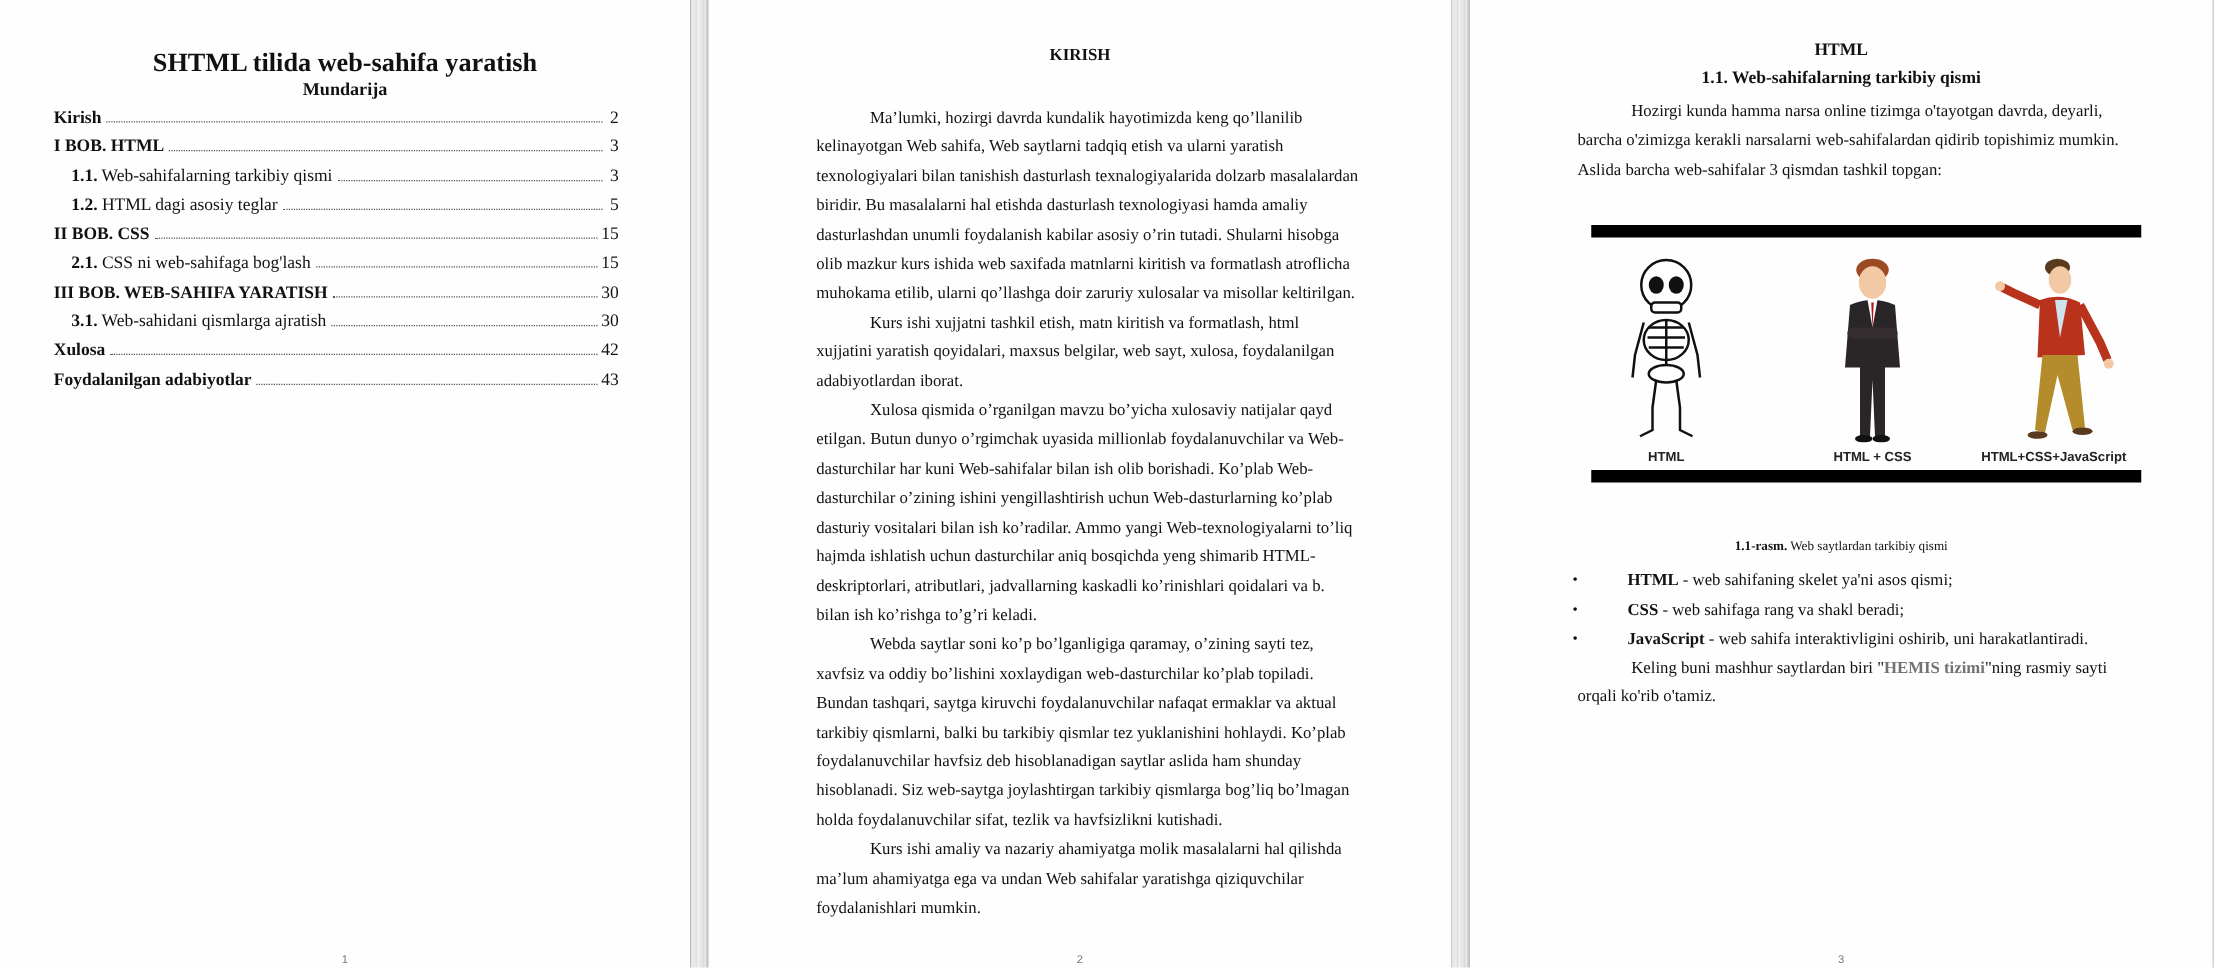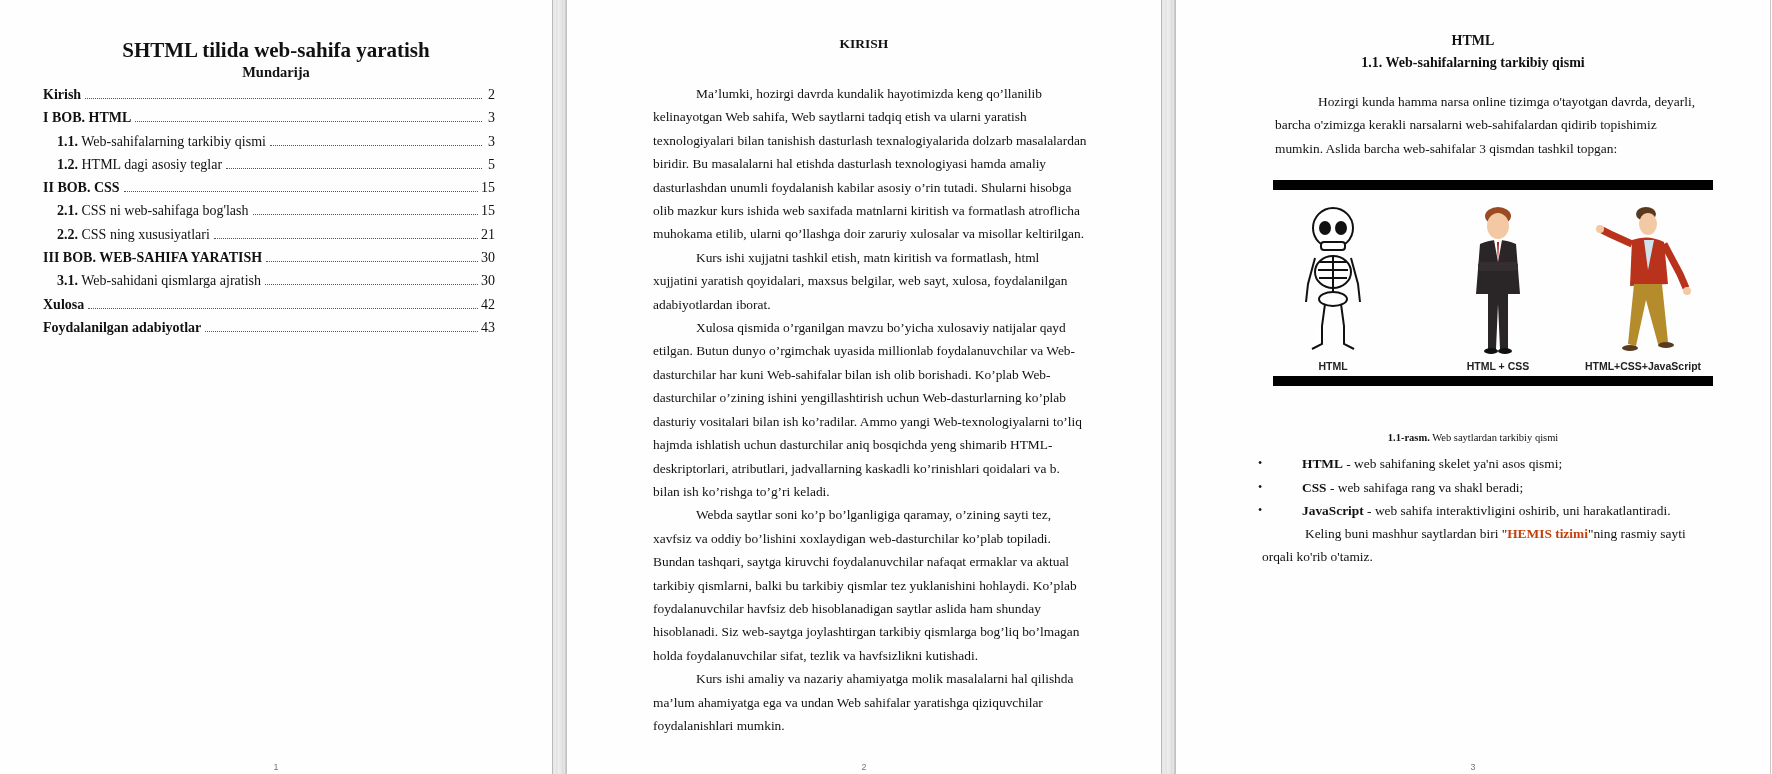--- a/index.html
+++ b/index.html
@@ -37,34 +37,34 @@
   .toc-row .dots { flex:1; border-bottom:1.5px dotted #555; margin:0 3px 4px 4px; height:1px; }
   .toc-row .pg { min-width:10px; text-align:right; }
   
   .p2-title { position:absolute; top:36px; left:0; width:100%; text-align:center; font-weight:bold; font-size:13.5px; }
   .p2-body { position:absolute; top:82px; left:86px; width:434px; font-size:13.4px; line-height:23.4px; text-align:left; }
   .p2-body p { margin:0; text-indent:43px; }
   
   .p3-h1 { position:absolute; top:33px; left:0; width:100%; text-align:center; font-weight:bold; font-size:14px; }
   .p3-h2 { position:absolute; top:55px; left:0; width:100%; text-align:center; font-weight:bold; font-size:14px; }
   .p3-intro { position:absolute; top:77px; left:86px; width:458px; font-size:13.4px; line-height:23.4px; }
-  .p3-intro p { margin:13px; text-indent:43px; }
+  .p3-intro p { margin:0; text-indent:43px; }
   .figure { position:absolute; top:180px; left:97px; width:440px; height:208px; }
   .fig-bar { position:absolute; left:0; width:100%; height:10px; background:#000; }
   .fig-item { position:absolute; top:24px; width:140px; height:168px; text-align:center; }
   .fig-label { position:absolute; bottom:0; width:100%; text-align:center; font-family:"Liberation Sans", sans-serif; font-size:10.5px; font-weight:bold; color:#222; }
   .caption { position:absolute; top:432px; left:0; width:100%; text-align:center; font-size:10.5px; }
   .caption b { font-weight:bold; }
   .bullets { position:absolute; top:452px; left:80px; width:480px; font-size:13.4px; line-height:23.5px; }
   .bullet { display:flex; }
   .bullet .dot { width:44px; padding-left:2px; font-size:12px; }
   .bullet b { font-weight:bold; }
   .p3-outro { position:absolute; top:522px; left:86px; width:458px; font-size:13.4px; line-height:23.4px; }
   .p3-outro p { margin:0; text-indent:43px; }
-  .hemis { color:#c2410c; font-weight:bold; }
+  .hemis { color:#737373; font-weight:bold; }
 </style>
 </head>
 <body>
 
 <div class="page" id="page1">
   <div class="doc-title">SHTML tilida web-sahifa yaratish</div>
   <div class="toc-title">Mundarija</div>
   <div class="toc">
     <div class="toc-row main">
         <span class="lbl">Kirish</span>
@@ -88,25 +88,20 @@
       </div>
     <div class="toc-row main">
         <span class="lbl">II BOB. CSS</span>
         <span class="dots"></span>
         <span class="pg">15</span>
       </div>
     <div class="toc-row sub">
         <span class="lbl"><b>2.1.</b> <span>CSS ni web-sahifaga bog'lash</span></span>
         <span class="dots"></span>
         <span class="pg">15</span>
-      </div>
-    <div class="toc-row sub">
-        <span class="lbl"><b>2.2.</b> <span>CSS ning xususiyatlari</span></span>
-        <span class="dots"></span>
-        <span class="pg">21</span>
       </div>
     <div class="toc-row main">
         <span class="lbl">III BOB. WEB-SAHIFA YARATISH</span>
         <span class="dots"></span>
         <span class="pg">30</span>
       </div>
     <div class="toc-row sub">
         <span class="lbl"><b>3.1.</b> <span>Web-sahidani qismlarga ajratish</span></span>
         <span class="dots"></span>
         <span class="pg">30</span>

